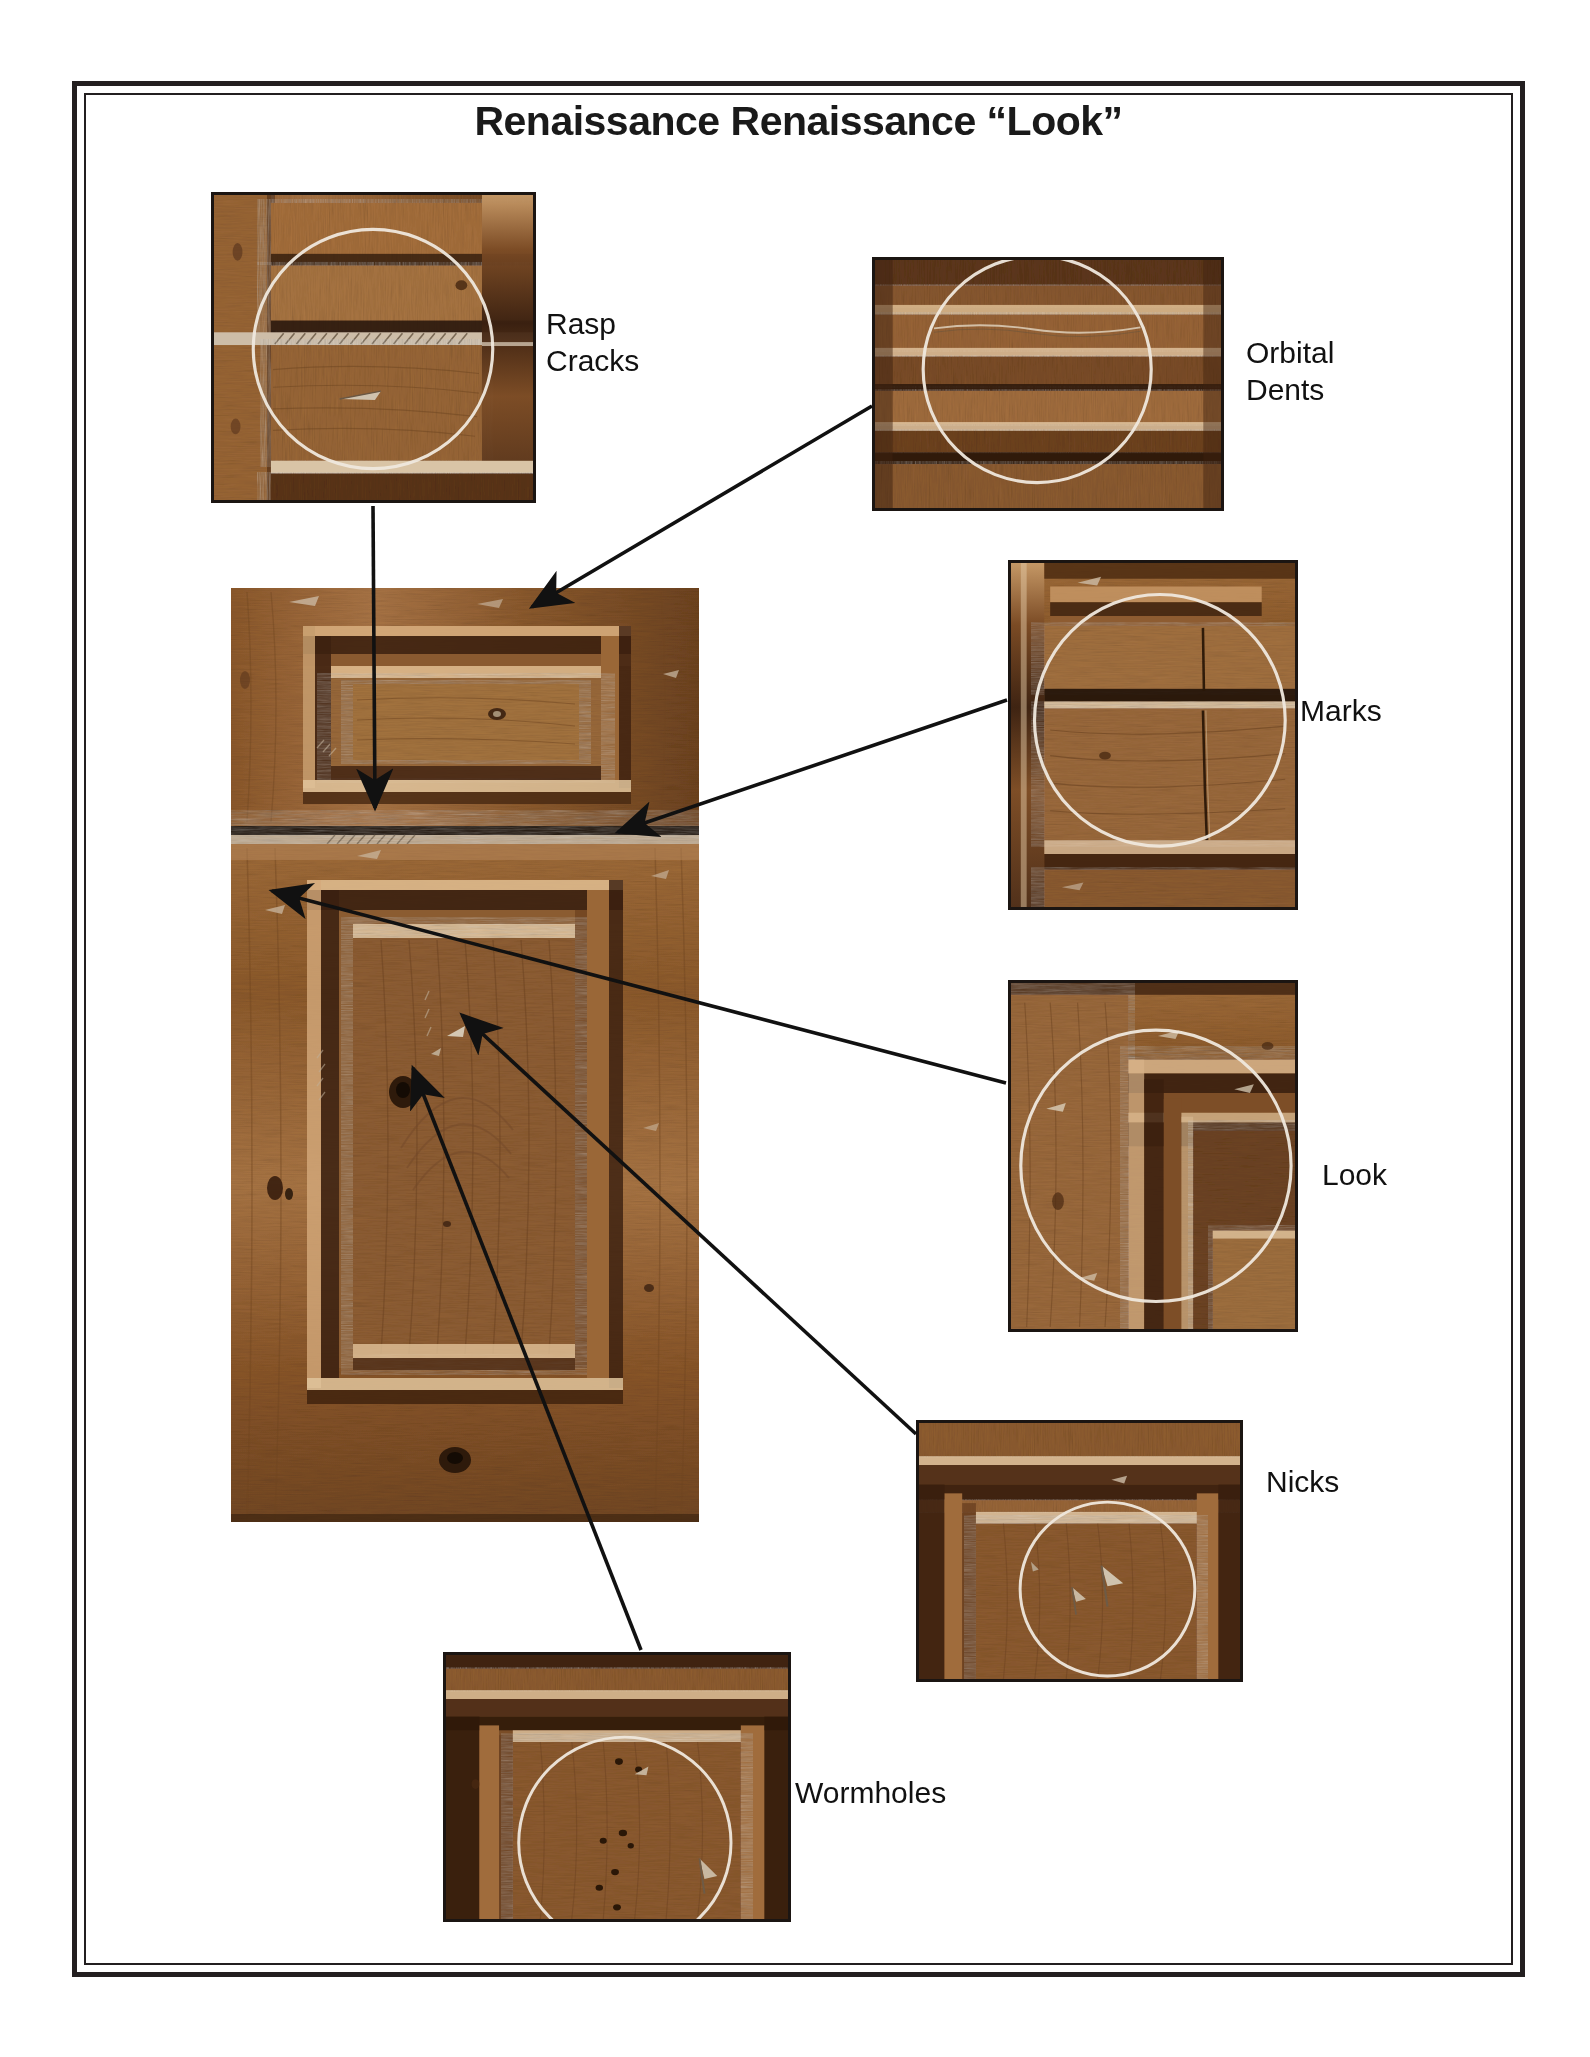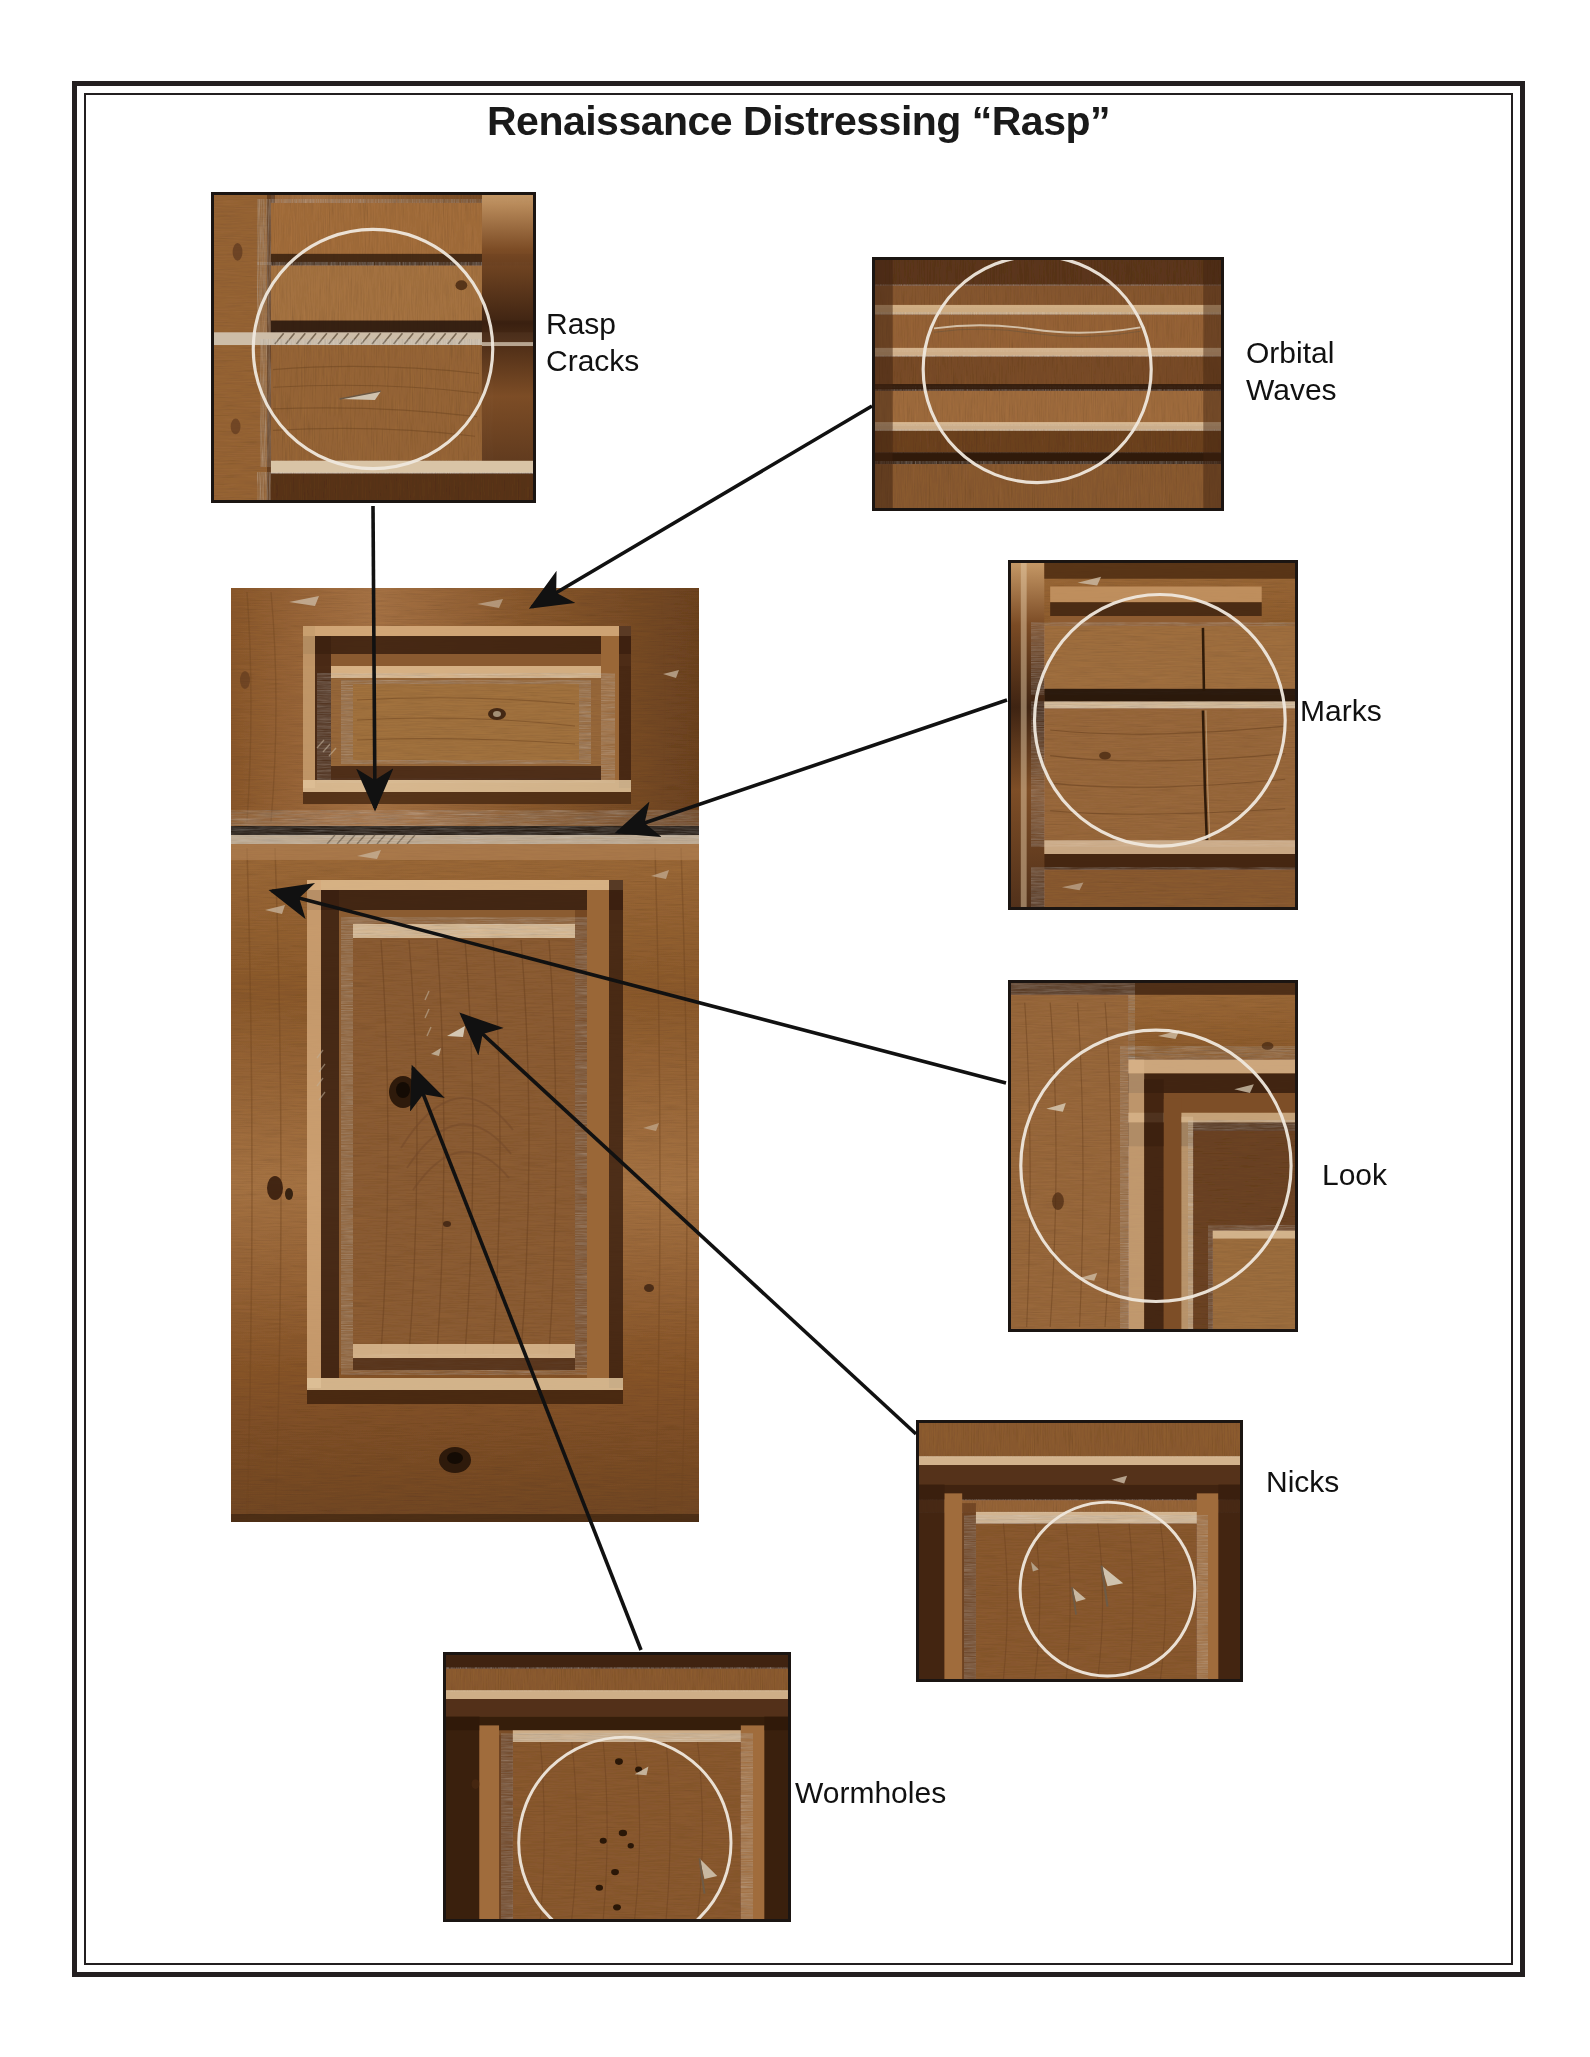--- a/index.html
+++ b/index.html
@@ -102,21 +102,21 @@
       <stop offset="100%" stop-color="#50301a"></stop>
     </linearGradient>
   </defs>
 </svg>
 
 <div id="page">
 
   <div id="frame-outer"></div>
   <div id="frame-inner"></div>
 
-  <div id="title">Renaissance Distressing “Rasp”</div>
+  <div id="title">Renaissance Renaissance “Look”</div>
 
   <div class="photo" style="left:211px;top:192px;width:325px;height:311px;">
     <svg viewBox="0 0 325 311" preserveAspectRatio="none">
       <rect width="325" height="311" fill="url(#woodH)" filter="url(#grain)"></rect>
 
       <rect x="0" y="0" width="58" height="311" fill="#9a6635" filter="url(#grain2)"></rect>
       <rect x="54" y="0" width="8" height="311" fill="#3f2310" opacity=".55"></rect>
 
       <rect x="58" y="8" width="267" height="60" fill="#a7703c" filter="url(#grain)"></rect>
       <rect x="58" y="60" width="267" height="12" fill="#2f1a0b" opacity=".8"></rect>
@@ -197,21 +197,21 @@
         <path d="M60 74 q50 -7 100 1 q52 8 110 -2"></path>
       </g>
 
       <rect x="0" y="0" width="18" height="254" fill="#3d2210" opacity=".5"></rect>
       <rect x="334" y="0" width="18" height="254" fill="#3d2210" opacity=".45"></rect>
 
       <circle cx="165" cy="112" r="116" fill="none" stroke="#efe8dd" stroke-width="3.2" opacity=".95"></circle>
     </svg>
   </div>
   <div class="label" style="left:1246px;top:335px;">Orbital
-Waves</div>
+Dents</div>
 
   <div class="photo" style="left:1008px;top:560px;width:290px;height:350px;">
     <svg viewBox="0 0 290 350" preserveAspectRatio="none">
       <rect width="290" height="350" fill="url(#woodV)" filter="url(#grain2)"></rect>
 
       <rect x="0" y="0" width="34" height="350" fill="url(#mould)" opacity=".95" transform="rotate(0)"></rect>
       <rect x="10" y="0" width="6" height="350" fill="#e2c8a4" opacity=".5"></rect>
 
       <rect x="34" y="0" width="256" height="16" fill="#48280f" opacity=".8"></rect>
       <path d="M40 40 L256 40 L256 24 L40 24 Z" fill="#c99a68" opacity=".8"></path>

